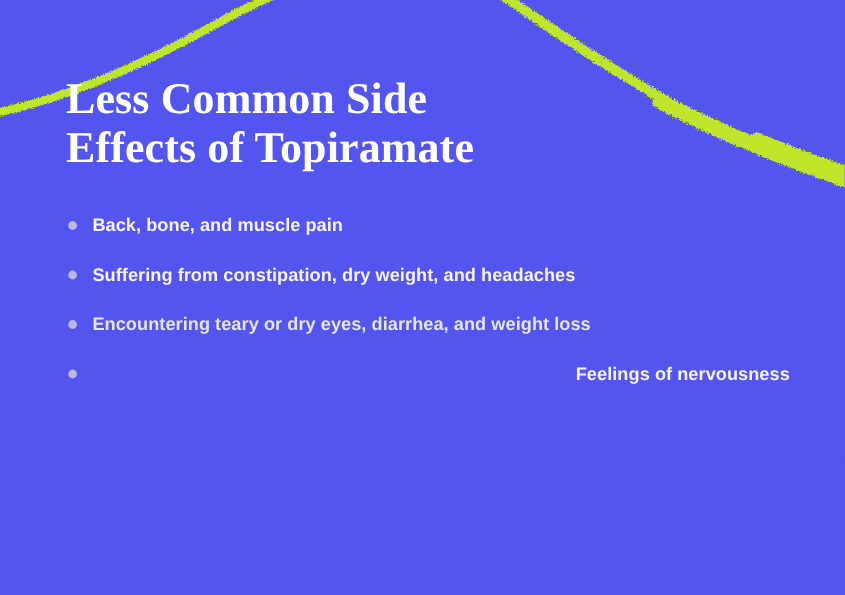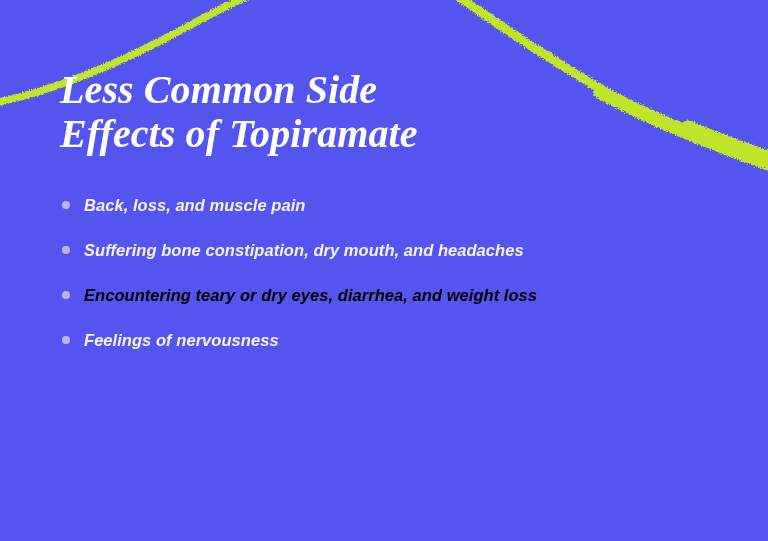--- a/index.html
+++ b/index.html
@@ -15,21 +15,20 @@
     font-family: "Liberation Sans", sans-serif;
     position: relative;
   }
 
   #slide {
     position: relative;
     width: 768px;
     height: 421px;
     background: #5355ee;
     overflow: hidden;
-    font-style: italic;
   }
 
   
   #brush-layer {
     position: absolute;
     inset: 0;
     width: 768px;
     height: 541px;
     pointer-events: none;
   }
@@ -68,21 +67,21 @@
     position: relative;
     padding-left: 26px;
     margin-bottom: 19px;
     font-size: 16.5px;
     line-height: 26px;
     font-weight: 700;
     color: #f4f3ff;
     letter-spacing: 0.05px;
   }
 
-  .bullet-item:last-child { margin-bottom: 0; }
+  .bullet-item:last-child { margin-bottom: 0; text-align: right; }
 
   .bullet-dot {
     position: absolute;
     left: 4px;
     top: 9px;
     width: 8px;
     height: 8px;
     border-radius: 50%;
     background: #b9b7e8;
   }
@@ -116,27 +115,27 @@
       <path class="brush-path" d="M 688 130 C 720 144, 750 154, 778 164" stroke-width="19" style="stroke: rgb(191, 230, 43);"></path>
     </g>
   </svg>
 
   <h1 id="title" style="color: rgb(255, 255, 255);">Less Common Side
 Effects of Topiramate</h1>
 
   <ul id="bullet-list">
     <li class="bullet-item" style="color: rgb(244, 243, 255);">
       <span class="bullet-dot" style="background: rgb(185, 183, 232);"></span>
-      <span class="bullet-text">Back, loss, and muscle pain</span>
+      <span class="bullet-text">Back, bone, and muscle pain</span>
     </li>
     <li class="bullet-item" style="color: rgb(244, 243, 255);">
       <span class="bullet-dot" style="background: rgb(185, 183, 232);"></span>
-      <span class="bullet-text">Suffering bone constipation, dry mouth, and headaches</span>
+      <span class="bullet-text">Suffering from constipation, dry weight, and headaches</span>
     </li>
-    <li class="bullet-item" style="color: #000000;">
+    <li class="bullet-item" style="color: #e5e5e5;">
       <span class="bullet-dot" style="background: rgb(185, 183, 232);"></span>
       <span class="bullet-text">Encountering teary or dry eyes, diarrhea, and weight loss</span>
     </li>
     <li class="bullet-item" style="color: rgb(244, 243, 255);">
       <span class="bullet-dot" style="background: rgb(185, 183, 232);"></span>
       <span class="bullet-text">Feelings of nervousness</span>
     </li>
   </ul>
 
 </div>

